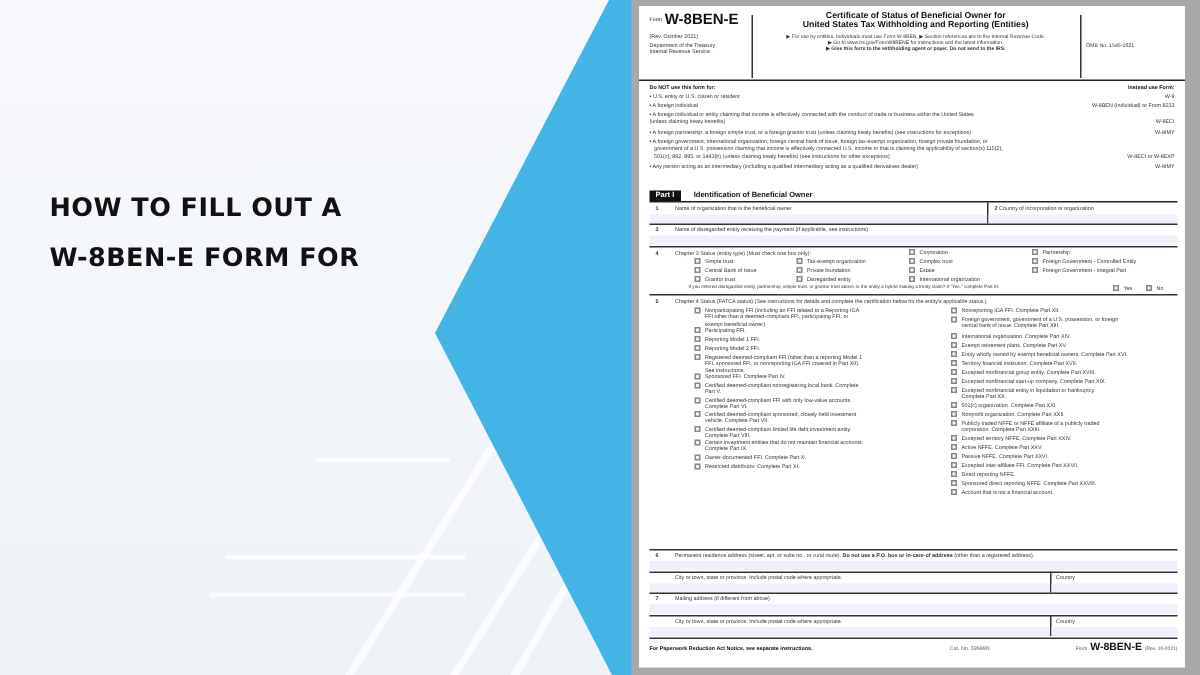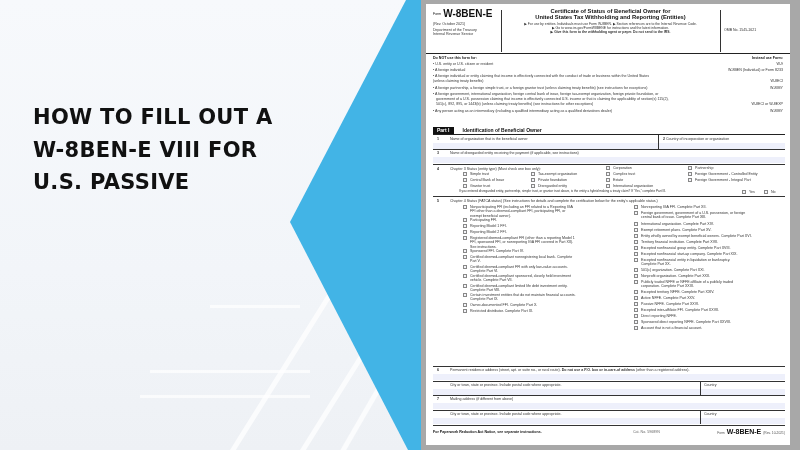--- a/index.html
+++ b/index.html
@@ -4,22 +4,22 @@
 <style>
   *{box-sizing:border-box;margin:0;padding:0}
   html,body{width:800px;height:450px;overflow:hidden;background:#f4f7fb}
   body{position:relative;font-family:"Liberation Sans",sans-serif}
   .bg{position:absolute;left:0;top:0;width:800px;height:450px;
       background:linear-gradient(180deg,#f7f9fc 0%,#f2f5f9 60%,#eef1f5 100%)}
   .building{position:absolute;left:0;top:0;width:800px;height:450px;overflow:hidden}
   .building .beam{position:absolute;width:5px;height:420px;background:rgba(255,255,255,0.75);transform-origin:bottom left}
   .building .hline{position:absolute;height:3px;background:rgba(255,255,255,0.7)}
   .chevron{position:absolute;left:0;top:0;width:800px;height:450px}
-  .title{position:absolute;left:33px;top:101px;width:280px;
-         font-family:"DejaVu Sans",sans-serif;font-weight:bold;font-size:21px;
+  .title{position:absolute;left:33px;top:123px;width:280px;
+         font-family:"DejaVu Sans",sans-serif;font-weight:bold;font-size:17px;
          line-height:32.5px;color:#111;letter-spacing:0.3px}
   .title span{display:block;white-space:nowrap}
   .frame{position:absolute;left:421px;top:0;width:379px;height:450px;background:#a8a8a8}
   .paper{position:absolute;left:426px;top:4px;width:364px;height:441px;background:#fff;
          font-size:3.6px;color:#333;line-height:1.25;overflow:hidden}
   .hdr{position:absolute;left:0;top:0;width:364px;height:50px;border-bottom:0.8px solid #222}
   .hdr .left{position:absolute;left:7px;top:4px;width:68px}
   .hdr .formno{font-size:10px;font-weight:bold;color:#111;font-family:"Liberation Sans",sans-serif}
   .hdr .formno small{font-size:3.5px;font-weight:normal;vertical-align:middle;margin-right:2px}
   .hdr .vline{position:absolute;top:6px;width:0.6px;height:42px;background:#333}
@@ -56,22 +56,21 @@
   <div class="hline" style="left:140px;top:395px;width:170px"></div>
   <div class="hline" style="left:210px;top:305px;width:90px"></div>
 </div>
 
 <svg class="chevron" viewBox="0 0 800 450" width="800" height="450">
   <polygon points="406,0 430,0 430,450 408,450 290,222" fill="#42b4e6"></polygon>
 </svg>
 
 <div class="title">
   <span>HOW TO FILL OUT A</span>
-  <span>W-8BEN-E VIII FOR</span>
-  <span>U.S. PASSIVE</span>
+  <span>W-8BEN-E FORM FOR</span>
 </div>
 
 <div class="frame"></div>
 
 <div class="paper">
 
   <div class="hdr">
     <div class="left">
       <div class="formno"><small>Form</small><span>W-8BEN-E</span></div>
       <div style="margin-top:1px">(Rev. October 2021)</div>

